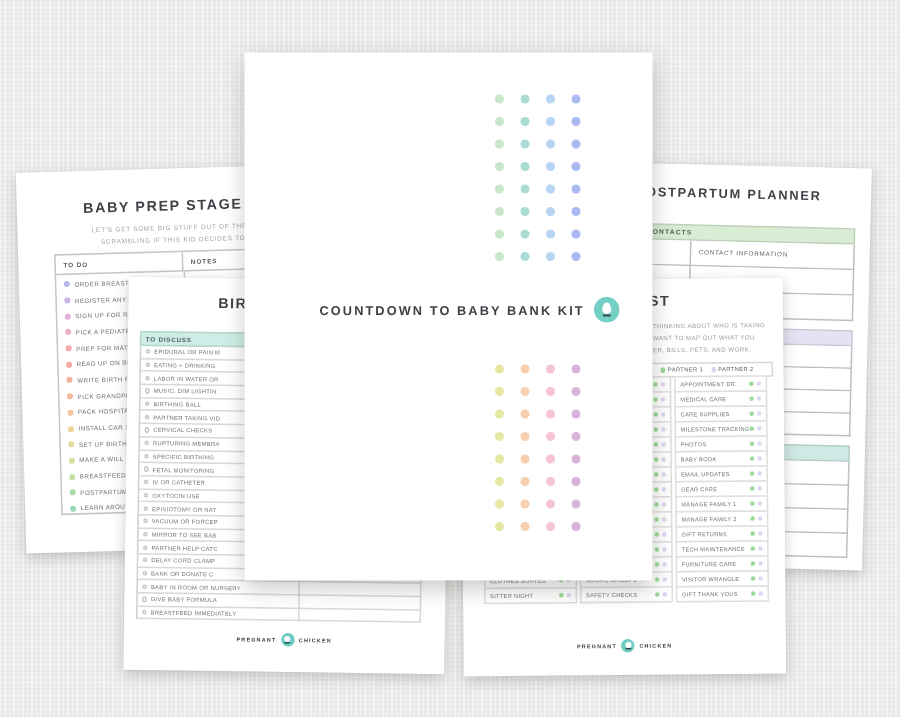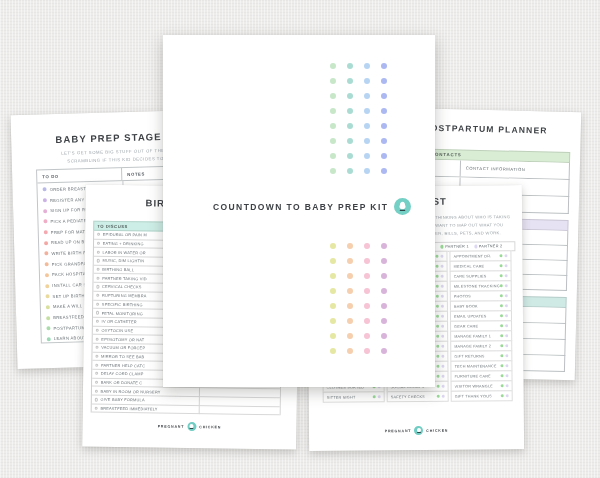--- a/index.html
+++ b/index.html
@@ -714,21 +714,21 @@
         <span class="dot" style="background: rgb(229, 232, 162);"></span>
         <span class="dot" style="background: rgb(246, 207, 174);"></span>
         <span class="dot" style="background: rgb(246, 196, 212);"></span>
         <span class="dot" style="background: rgb(217, 180, 218);"></span>
         <span class="dot" style="background: rgb(229, 232, 162);"></span>
         <span class="dot" style="background: rgb(246, 207, 174);"></span>
         <span class="dot" style="background: rgb(246, 196, 212);"></span>
         <span class="dot" style="background: rgb(217, 180, 218);"></span>
       </div>
     <div id="cover-title-row">
-      <span class="cover-title">COUNTDOWN TO BABY PREP KIT</span>
+      <span class="cover-title">COUNTDOWN TO BABY BANK KIT</span>
       <svg class="cover-logo" viewBox="0 0 20 20">
         <circle cx="10" cy="10" r="10" id="cover-logo-circle" fill="#74cfc5"></circle>
         <path d="M10 4.4 C7.9 4.4 7.1 6.2 7.1 7.5 C7.1 8.2 6.4 8.8 6.4 9.9 C6.4 12 8 13.3 10 13.3 C12 13.3 13.6 12 13.6 9.9 C13.6 8.8 12.9 8.2 12.9 7.5 C12.9 6.2 12.1 4.4 10 4.4 Z" fill="#ffffff"></path>
         <rect x="6.8" y="13.8" width="6.4" height="1.5" rx="0.7" fill="#31484a"></rect>
       </svg>
     </div>
   </div>
 
 </div>
 

